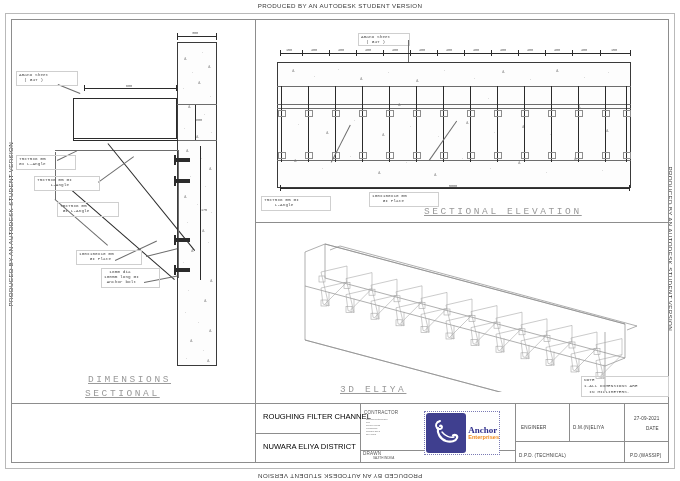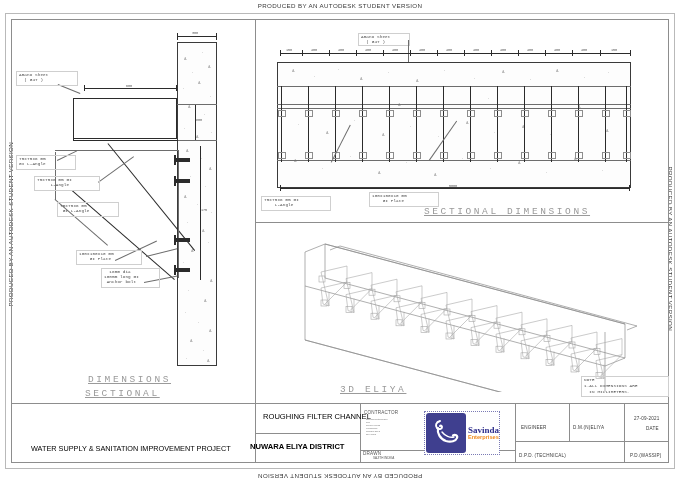--- a/index.html
+++ b/index.html
@@ -382,21 +382,21 @@
     <div class="noteb" style="left:261px;top:196px;width:70px;height:15px;"></div>
     <div class="note" style="left:264px;top:197px;">75x75x6 mm GI
     L-Angle</div>
 
     <div class="thin" style="left:429px;top:160px;width:48px;height:.5px;
          transform:rotate(-55deg);transform-origin:left center;"></div>
     <div class="noteb" style="left:369px;top:192px;width:70px;height:15px;"></div>
     <div class="note" style="left:372px;top:193px;">100x100x10 mm
     GI Plate</div>
 
-    <div class="vtitle" style="left:424px;top:206px;">SECTIONAL DIMENSIONS</div>
+    <div class="vtitle" style="left:424px;top:206px;">SECTIONAL ELEVATION</div>
   </div>
 
   <div>
 
     <svg width="380" height="160" style="position:absolute;left:285px;top:232px;">
       <g fill="none" stroke="#8d8d8d" stroke-width="0.7">
 
         <polyline points="20,20 40,12 340,92 340,126 320,134 20,54"></polyline>
         <line x1="20" y1="20" x2="20" y2="54"></line>
         <line x1="40" y1="12" x2="40" y2="46"></line>
@@ -523,23 +523,22 @@
     <div class="tb-v" style="left:244px;top:0;height:60px;"></div>
     <div class="tb-v" style="left:349px;top:0;height:60px;"></div>
     <div class="tb-v" style="left:504px;top:0;height:60px;"></div>
     <div class="tb-v" style="left:558px;top:0;height:38px;"></div>
     <div class="tb-v" style="left:613px;top:0;height:60px;"></div>
 
     <div class="tb-h" style="left:244px;top:30px;width:105px;"></div>
     <div class="tb-h" style="left:349px;top:47px;width:155px;"></div>
     <div class="tb-h" style="left:504px;top:38px;width:154px;"></div>
 
-    <div class="tb-main" style="left:20px;top:41px;font-size:7.3px;">WATER SUPPLY &amp; SANITATION IMPROVEMENT PROJECT</div>
     <div class="tb-main" style="left:252px;top:9px;">ROUGHING FILTER  CHANNEL</div>
-    <div class="tb-main" style="left:239px;top:39px;font-weight:bold;">NUWARA ELIYA DISTRICT</div>
+    <div class="tb-main" style="left:252px;top:39px;font-weight:normal;">NUWARA ELIYA DISTRICT</div>
 
     <div class="tb-small" style="left:353px;top:7px;color:#555;">CONTRACTOR</div>
     <div style="position:absolute;left:355px;top:15px;font-size:2.4px;line-height:3.1px;
                 color:#777;white-space:pre;font-family:'Liberation Sans', sans-serif;">Savinda Enterprises
 139
 Temple Road
 Kandapola
 Nuwara Eliya
 Sri Lanka</div>
 
@@ -557,18 +556,18 @@
   <div class="logo">
     <div class="logo-mark">
       <svg width="34" height="32" viewBox="0 0 34 32">
         <path d="M11 4 C7 5 6 9 8 11 C10 13 13 12 13 10 C13 8.5 11.5 8 11 9" fill="none" stroke="#ffffff" stroke-width="2" stroke-linecap="round"></path>
         <path d="M9 11 C8 16 11 22 17 24 C22 25.5 27 24 28 21 C29 18.5 26 17 24 18.5" fill="none" stroke="#ffffff" stroke-width="2.2" stroke-linecap="round"></path>
         <path d="M13 15 C16 19 21 21 25 20" fill="none" stroke="#ffffff" stroke-width="1.4" stroke-linecap="round"></path>
         <circle cx="9.4" cy="7.4" r="1" fill="#3f3f8f"></circle>
       </svg>
     </div>
     <div class="logo-text">
-      <div class="logo-t1">Savinda</div>
+      <div class="logo-t1">Anchor</div>
       <div class="logo-t2">Enterprises</div>
     </div>
   </div>
 
 </div>
 
 </body></html>

